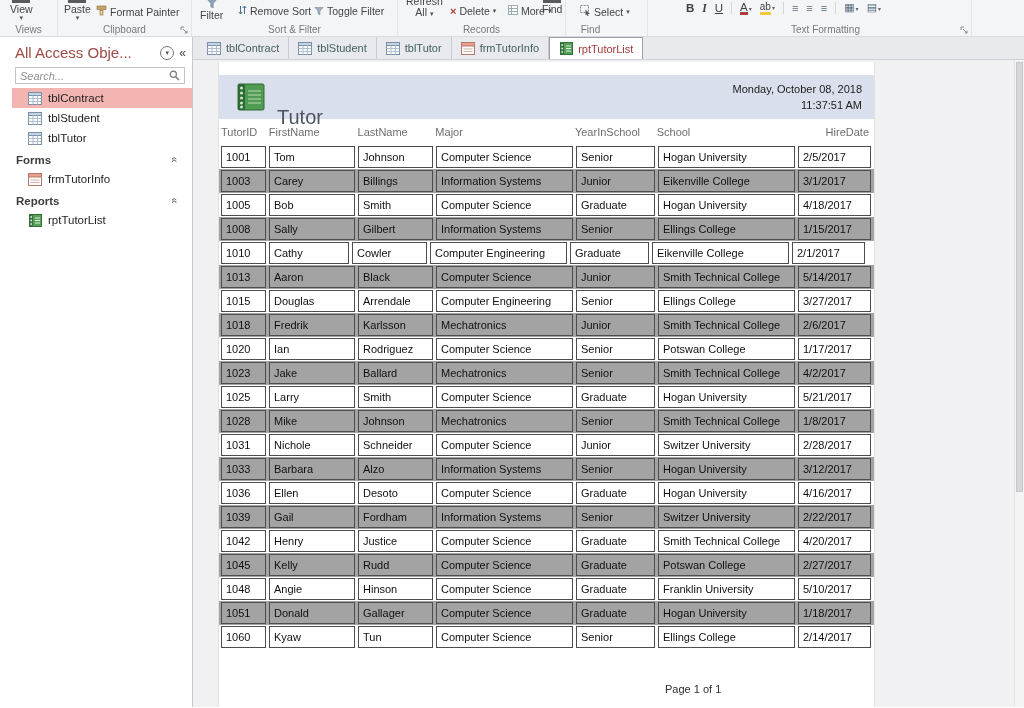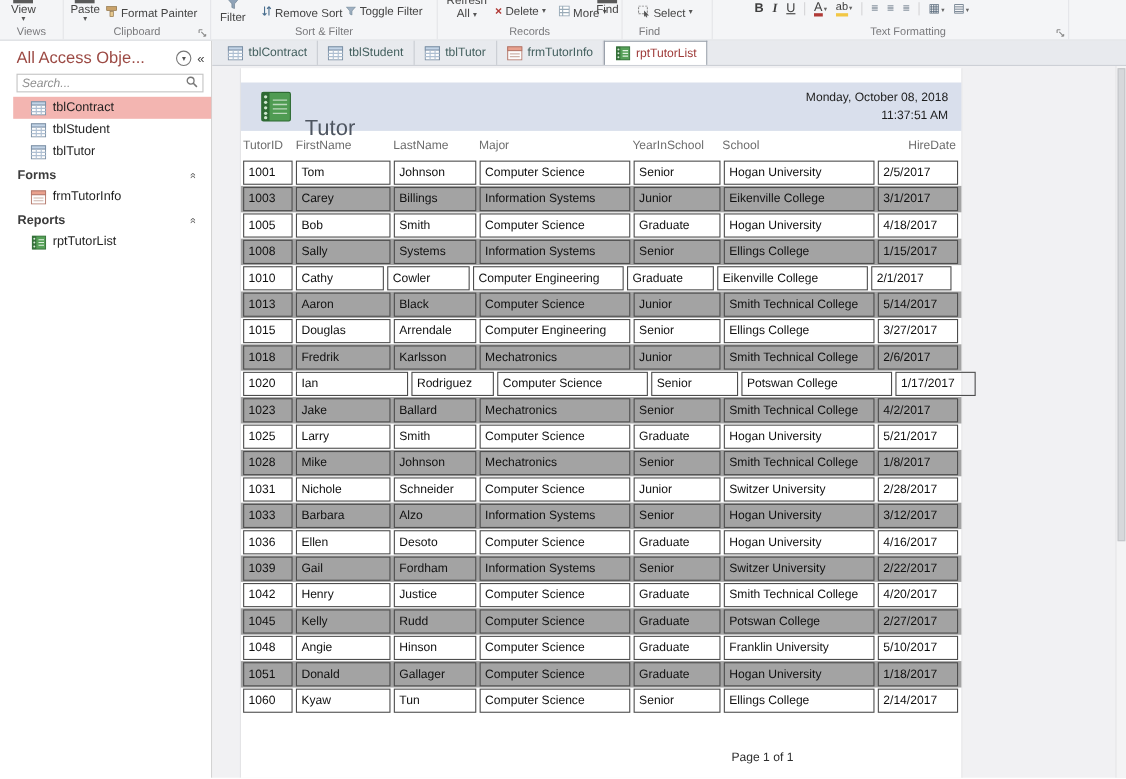--- a/index.html
+++ b/index.html
@@ -373,21 +373,21 @@
               <div class="rcell" style="width: 86px;">Bob</div>
               <div class="rcell" style="width: 75px;">Smith</div>
               <div class="rcell" style="width: 137px;">Computer Science</div>
               <div class="rcell" style="width: 79px;">Graduate</div>
               <div class="rcell" style="width: 137px;">Hogan University</div>
               <div class="rcell" style="width: 73px;">4/18/2017</div>
             </div>
             <div class="rrow alt">
               <div class="rcell" style="width: 45px;">1008</div>
               <div class="rcell" style="width: 86px;">Sally</div>
-              <div class="rcell" style="width: 75px;">Systems</div>
+              <div class="rcell" style="width: 75px;">Gilbert</div>
               <div class="rcell" style="width: 137px;">Information Systems</div>
               <div class="rcell" style="width: 79px;">Senior</div>
               <div class="rcell" style="width: 137px;">Ellings College</div>
               <div class="rcell" style="width: 73px;">1/15/2017</div>
             </div>
             <div class="rrow">
               <div class="rcell" style="width: 45px;">1010</div>
               <div class="rcell" style="width: 80px;">Cathy</div>
               <div class="rcell" style="width: 75px;">Cowler</div>
               <div class="rcell" style="width: 137px;">Computer Engineering</div>
@@ -417,21 +417,21 @@
               <div class="rcell" style="width: 45px;">1018</div>
               <div class="rcell" style="width: 86px;">Fredrik</div>
               <div class="rcell" style="width: 75px;">Karlsson</div>
               <div class="rcell" style="width: 137px;">Mechatronics</div>
               <div class="rcell" style="width: 79px;">Junior</div>
               <div class="rcell" style="width: 137px;">Smith Technical College</div>
               <div class="rcell" style="width: 73px;">2/6/2017</div>
             </div>
             <div class="rrow">
               <div class="rcell" style="width: 45px;">1020</div>
-              <div class="rcell" style="width: 102px;">Ian</div>
+              <div class="rcell" style="width: 86px;">Ian</div>
               <div class="rcell" style="width: 75px;">Rodriguez</div>
               <div class="rcell" style="width: 137px;">Computer Science</div>
               <div class="rcell" style="width: 79px;">Senior</div>
               <div class="rcell" style="width: 137px;">Potswan College</div>
               <div class="rcell" style="width: 73px;">1/17/2017</div>
             </div>
             <div class="rrow alt">
               <div class="rcell" style="width: 45px;">1023</div>
               <div class="rcell" style="width: 86px;">Jake</div>
               <div class="rcell" style="width: 75px;">Ballard</div>

